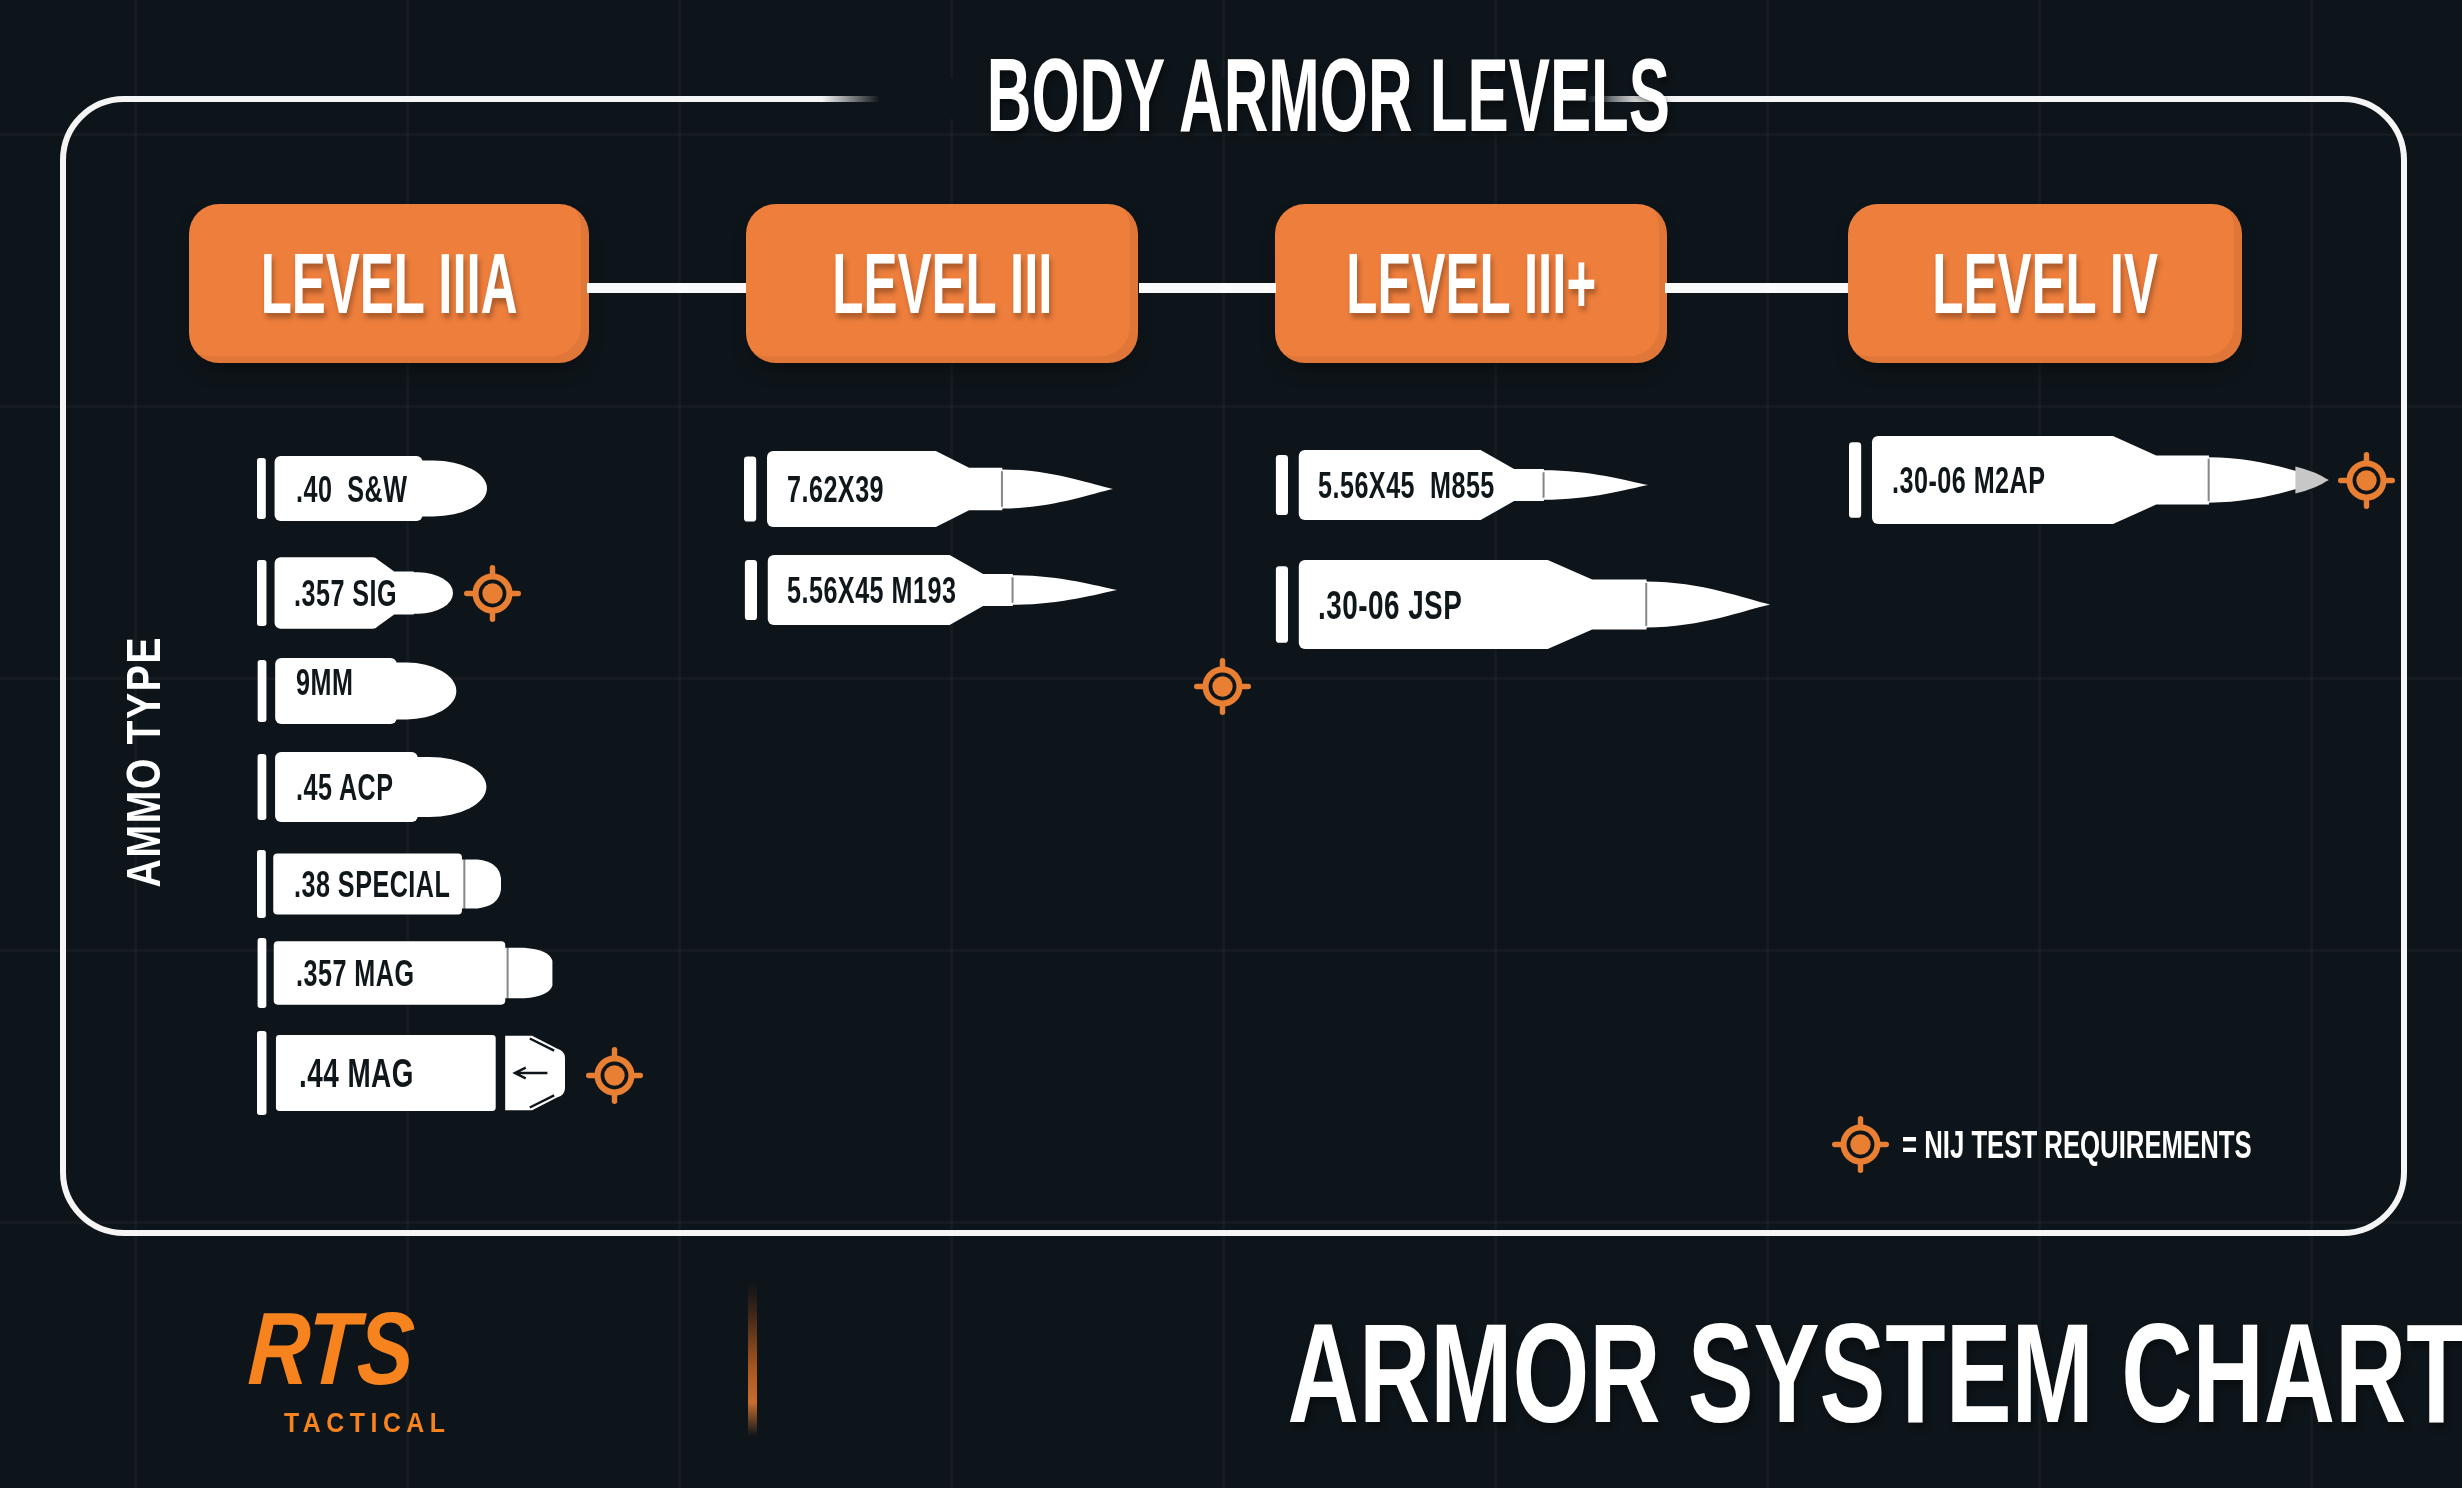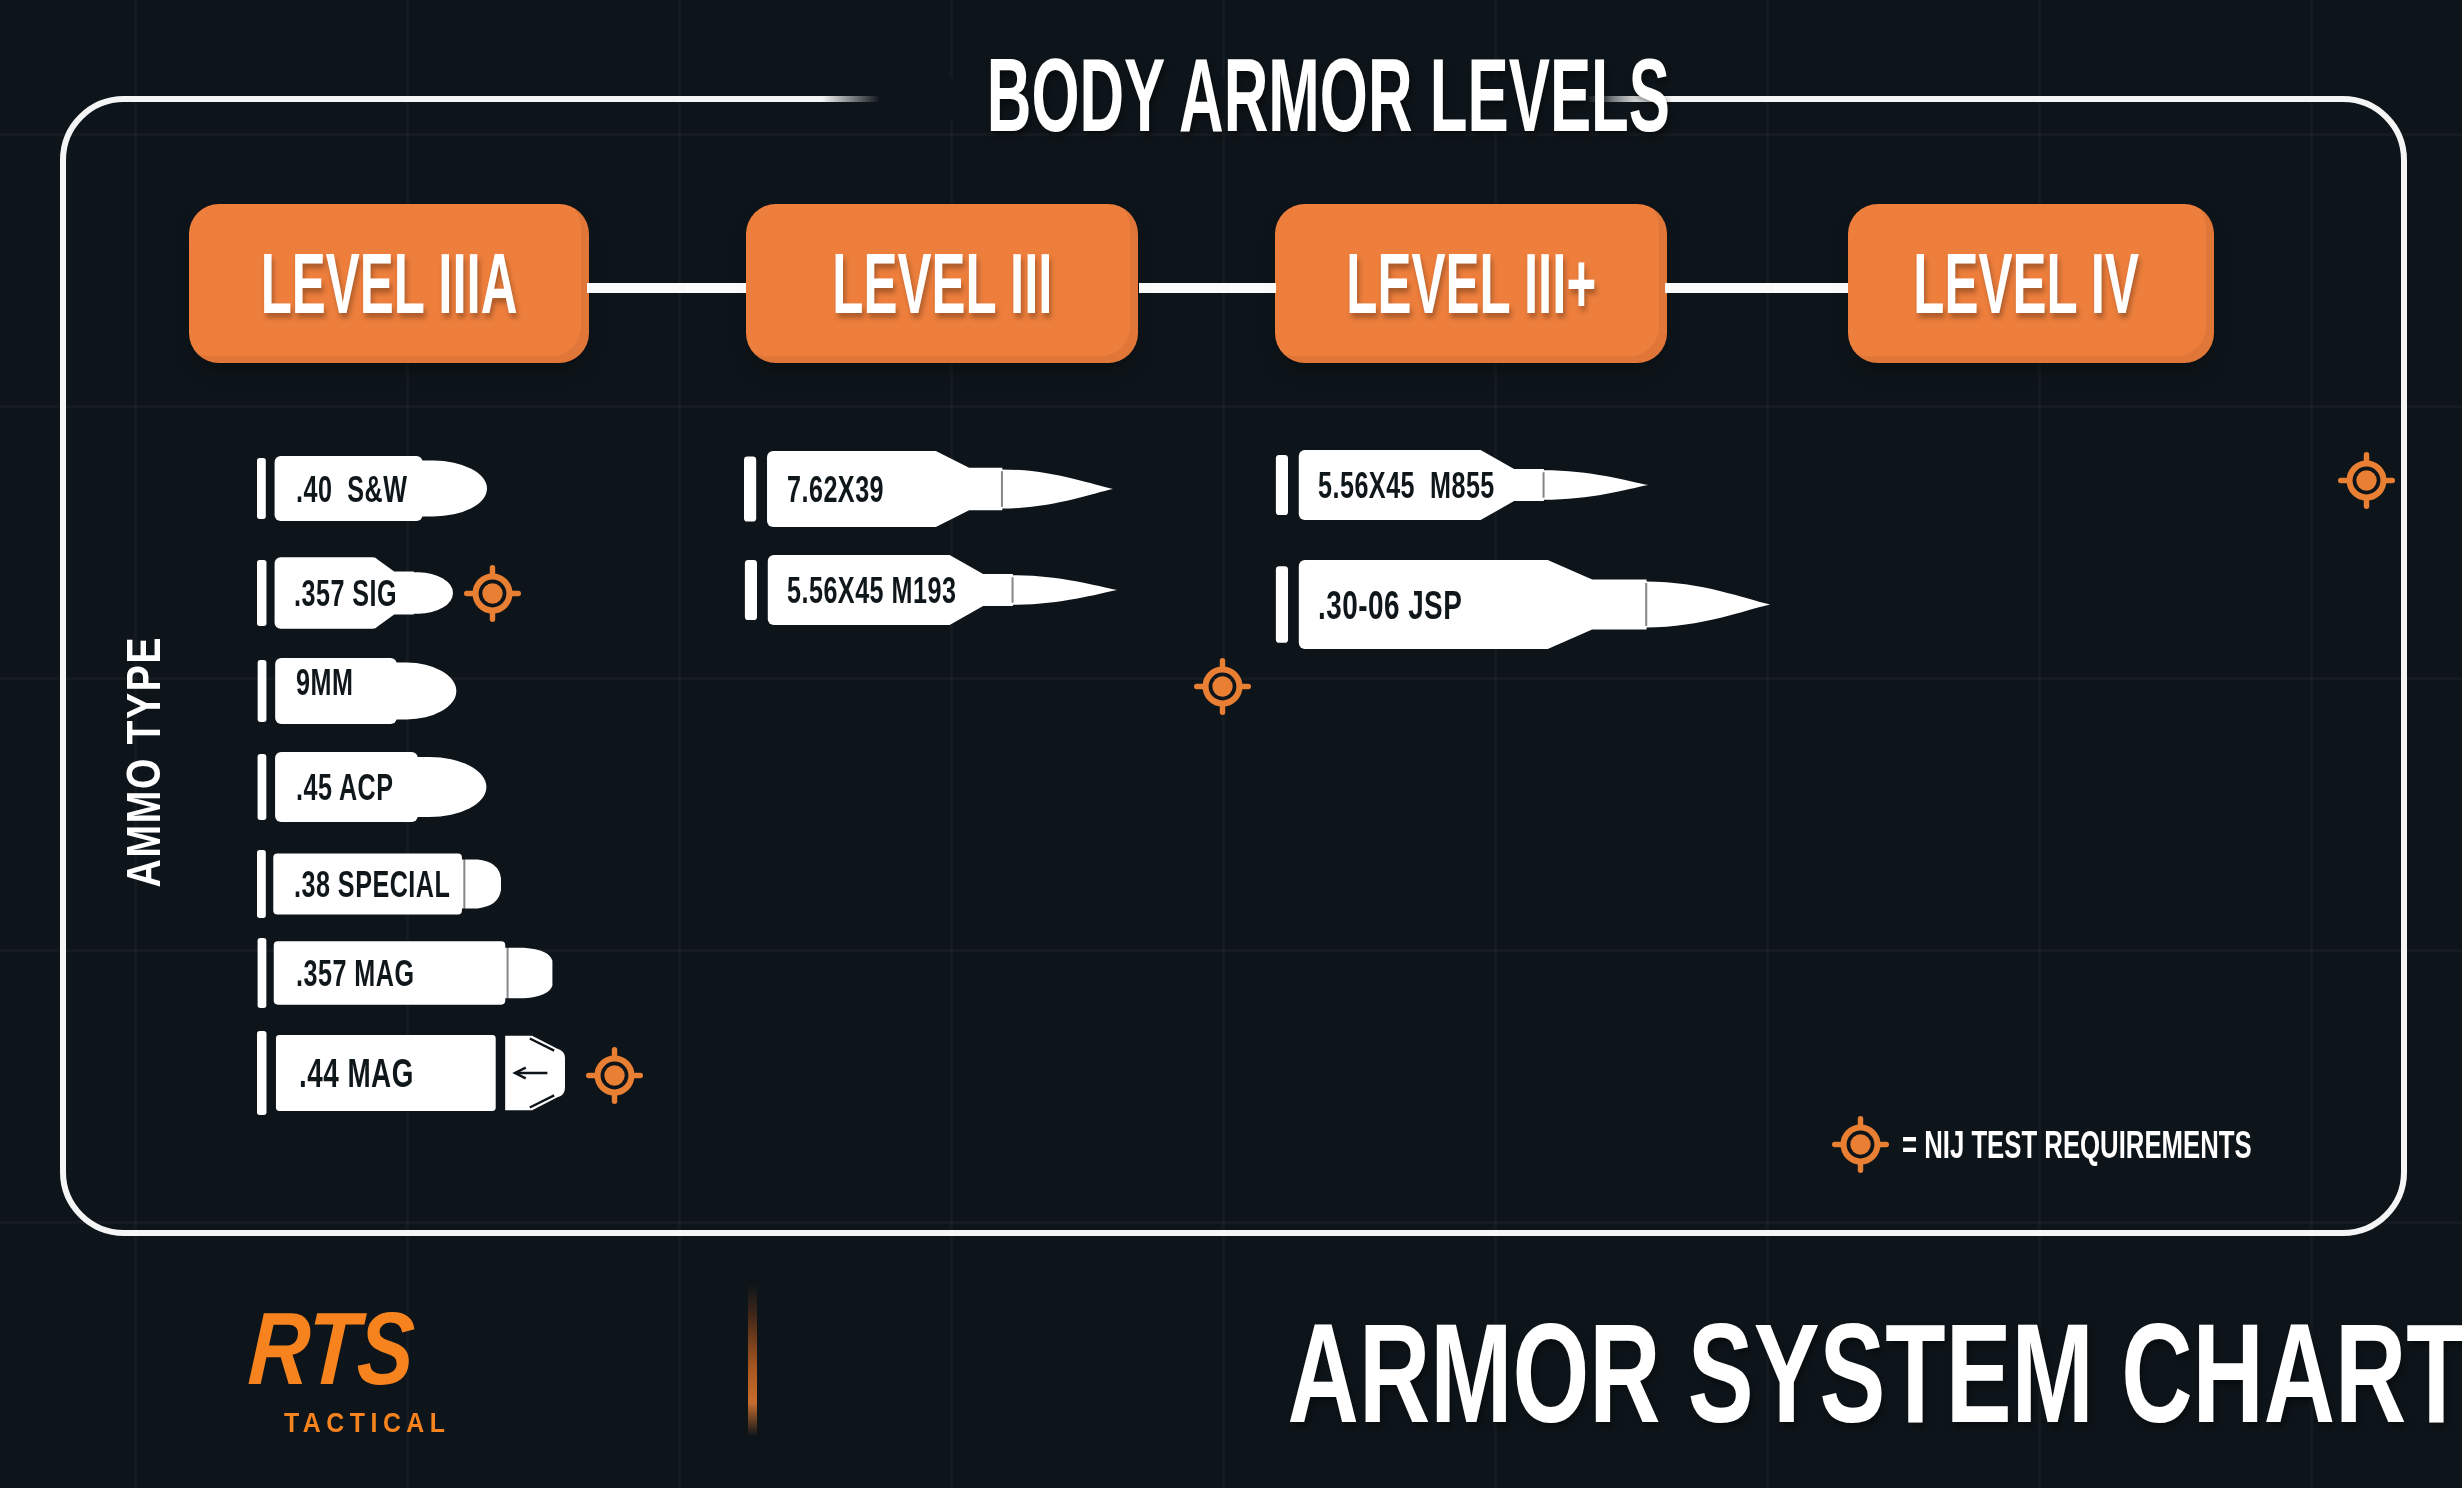--- a/index.html
+++ b/index.html
@@ -87,21 +87,21 @@
 
   <div class="level-btn" style="left:189px;width:400px;">
       <span class="cx">LEVEL IIIA</span>
     </div>
   <div class="level-btn" style="left:746px;width:392px;">
       <span class="cx">LEVEL III</span>
     </div>
   <div class="level-btn" style="left:1275px;width:392px;">
       <span class="cx">LEVEL III+</span>
     </div>
-  <div class="level-btn" style="left:1848px;width:366px;justify-content:flex-end;">
+  <div class="level-btn" style="left:1848px;width:394px;">
       <span class="cx">LEVEL IV</span>
     </div>
 
   <div class="conn" style="left:587px;width:159px;"></div>
   <div class="conn" style="left:1139px;width:137px;"></div>
   <div class="conn" style="left:1665px;width:183px;"></div>
 
   <div class="ammo-axis"><span class="cx">AMMO TYPE</span></div>
 
   <div class="row" style="left:257px;top:456px;width:230px;height:65px;">
@@ -205,20 +205,31 @@
     <svg class="cart" viewBox="0 0 733 132" width="496" height="89">
         <rect x="0" y="9.240000000000002" width="18" height="113.52" rx="5" fill="#FFFFFF"></rect>
         <rect x="34" y="0" width="26" height="132" rx="9" fill="#FFFFFF"></rect>
         <path d="M44,0 L403.15000000000003,0 L469.12,29.04 L549.75,29.04 L549.75,102.96000000000001 L469.12,102.96000000000001 L403.15000000000003,132 L44,132 z" fill="#FFFFFF"></path>
         <path d="M548.75,31.9968 C632.2125,31.9968 696.35,58.08 733,66 C696.35,73.92 632.2125,100.00319999999999 548.75,100.00319999999999 z" fill="#FFFFFF"></path>
         <rect x="547.75" y="34.04" width="3" height="63.92" rx="0" fill="rgba(13,20,24,0.5)"></rect>
       </svg>
     <span class="alabel lg" style="left:43px;">.30-06 JSP</span>
   </div>
 
+  <div class="row" style="left:1849px;top:436px;width:480px;height:88px;">
+    <svg class="cart" viewBox="0 0 710 130" width="480" height="88">
+        <rect x="0" y="9.100000000000001" width="18" height="111.8" rx="5" fill="#FFFFFF"></rect>
+        <rect x="34" y="0" width="26" height="130" rx="9" fill="#FFFFFF"></rect>
+        <path d="M44,0 L390.50000000000006,0 L454.40000000000003,28.599999999999994 L532.5,28.599999999999994 L532.5,101.4 L454.40000000000003,101.4 L390.50000000000006,130 L44,130 z" fill="#FFFFFF"></path>
+        <path d="M531.5,31.511999999999993 C612.375,31.511999999999993 674.5,57.2 710,65 C674.5,72.8 612.375,98.488 531.5,98.488 z" fill="#FFFFFF"></path>
+        <rect x="530.5" y="33.599999999999994" width="3" height="62.80000000000001" rx="0" fill="rgba(13,20,24,0.5)"></rect>
+        <path d="M660.3,44.907199999999996 Q692.605,52.94432 709,65 Q692.605,77.05568 660.3,85.09280000000001 z" fill="#C7C7C7"></path>
+      </svg>
+    <span class="alabel" style="left:43px;">.30-06 M2AP</span>
+  </div>
 
   <svg class="target" style="left:464px;top:565px;" width="57" height="57" viewBox="0 0 84 84">
     <circle cx="42" cy="42" r="25" fill="none" stroke="#E87F33" stroke-width="9"></circle>
       <circle cx="42" cy="42" r="15" fill="#E87F33"></circle>
     <g stroke="#E87F33" stroke-width="8" stroke-linecap="round">
         <line x1="42" y1="4" x2="42" y2="15"></line>
         <line x1="42" y1="69" x2="42" y2="80"></line>
         <line x1="4" y1="42" x2="15" y2="42"></line>
         <line x1="69" y1="42" x2="80" y2="42"></line>
       </g>

